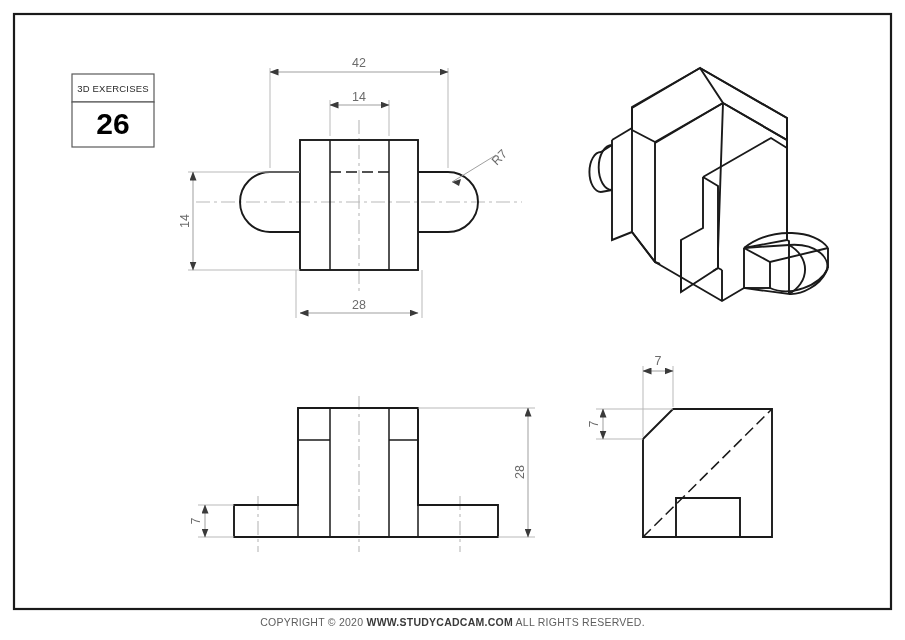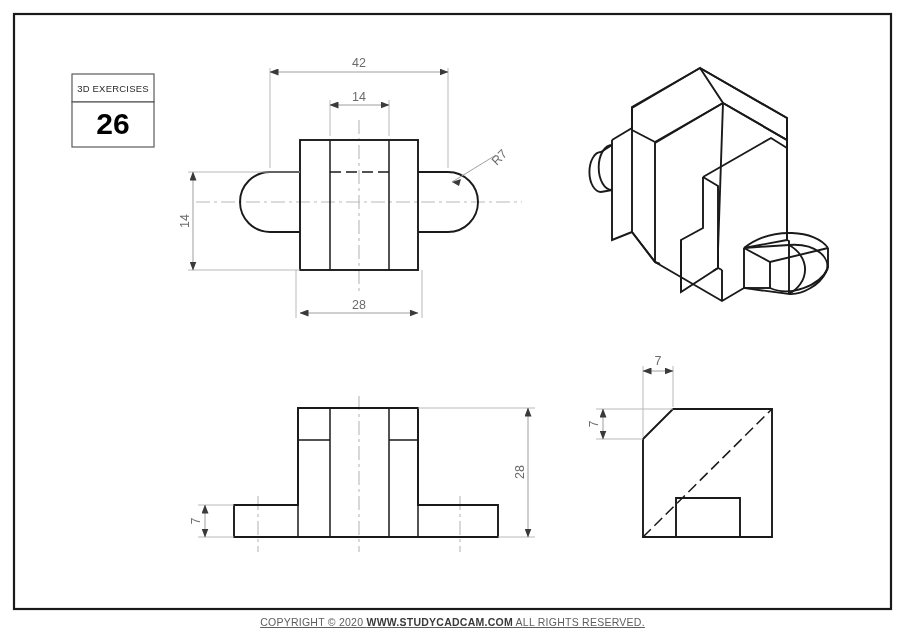--- a/index.html
+++ b/index.html
@@ -63,21 +63,20 @@
   #footer {
     position: absolute;
     left: 0;
     top: 616px;
     width: 905px;
     text-align: center;
     font-size: 10.5px;
     color: #5e5e5e;
     letter-spacing: 0.25px;
     font-family: "Liberation Sans", sans-serif;
-    text-decoration: underline;
   }
   #footer .strong { font-weight: bold; color: #3a3a3a; }
 </style>
 </head>
 <body>
 
 <div id="sheet">
 
   <svg class="drawing" viewBox="0 0 905 640">
 

